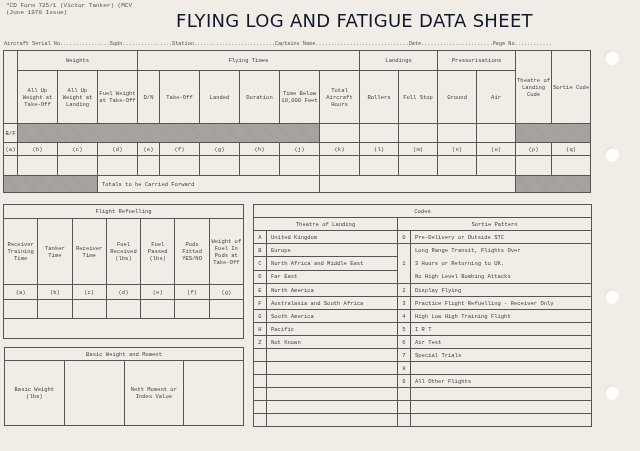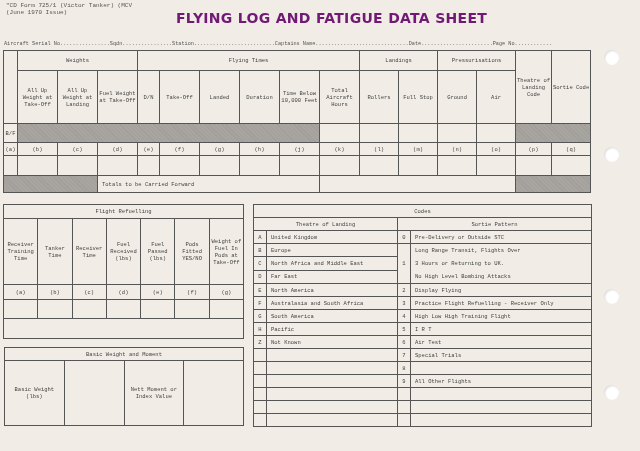--- a/index.html
+++ b/index.html
@@ -1,21 +1,21 @@
 <!DOCTYPE html>
 <html><head>
 <meta charset="utf-8">
 <style>
   html,body{margin:0;padding:0;}
   body{width:640px;height:451px;background:#f1ede6;position:relative;overflow:hidden;
        font-family:"Liberation Mono","DejaVu Sans Mono",monospace;color:#3a3a3a;}
   .abs{position:absolute;}
   .formref{left:6px;top:2px;font-size:6px;line-height:7px;color:#555;}
-  .title{left:176px;top:10px;font-family:"DejaVu Sans","Liberation Sans",sans-serif;font-weight:bold;
-         font-size:14px;letter-spacing:0.3px;color:#701a75;}
+  .title{left:176px;top:10px;font-family:"DejaVu Sans","Liberation Sans",sans-serif;font-weight:normal;
+         font-size:18px;letter-spacing:0.3px;color:#0f172a;}
   .hdrline{left:4px;top:41px;font-size:5.2px;color:#555;white-space:nowrap;}
   table{border-collapse:collapse;position:absolute;table-layout:fixed;}
   td{border:1px solid #555;font-size:5.5px;text-align:center;vertical-align:middle;padding:0;
      line-height:7px;color:#444;overflow:hidden;}
   .outer{border:1.5px solid #333;}
   .shade{background:#a9a6a1;background-image:repeating-linear-gradient(45deg,rgba(0,0,0,0.06) 0 1px,transparent 1px 3px);}
   .left{text-align:left;padding-left:4px;}
   .hole{position:absolute;width:15px;height:15px;border-radius:50%;background:#fff;
         box-shadow:inset 1px 1px 2px rgba(0,0,0,0.15);}
 </style>

